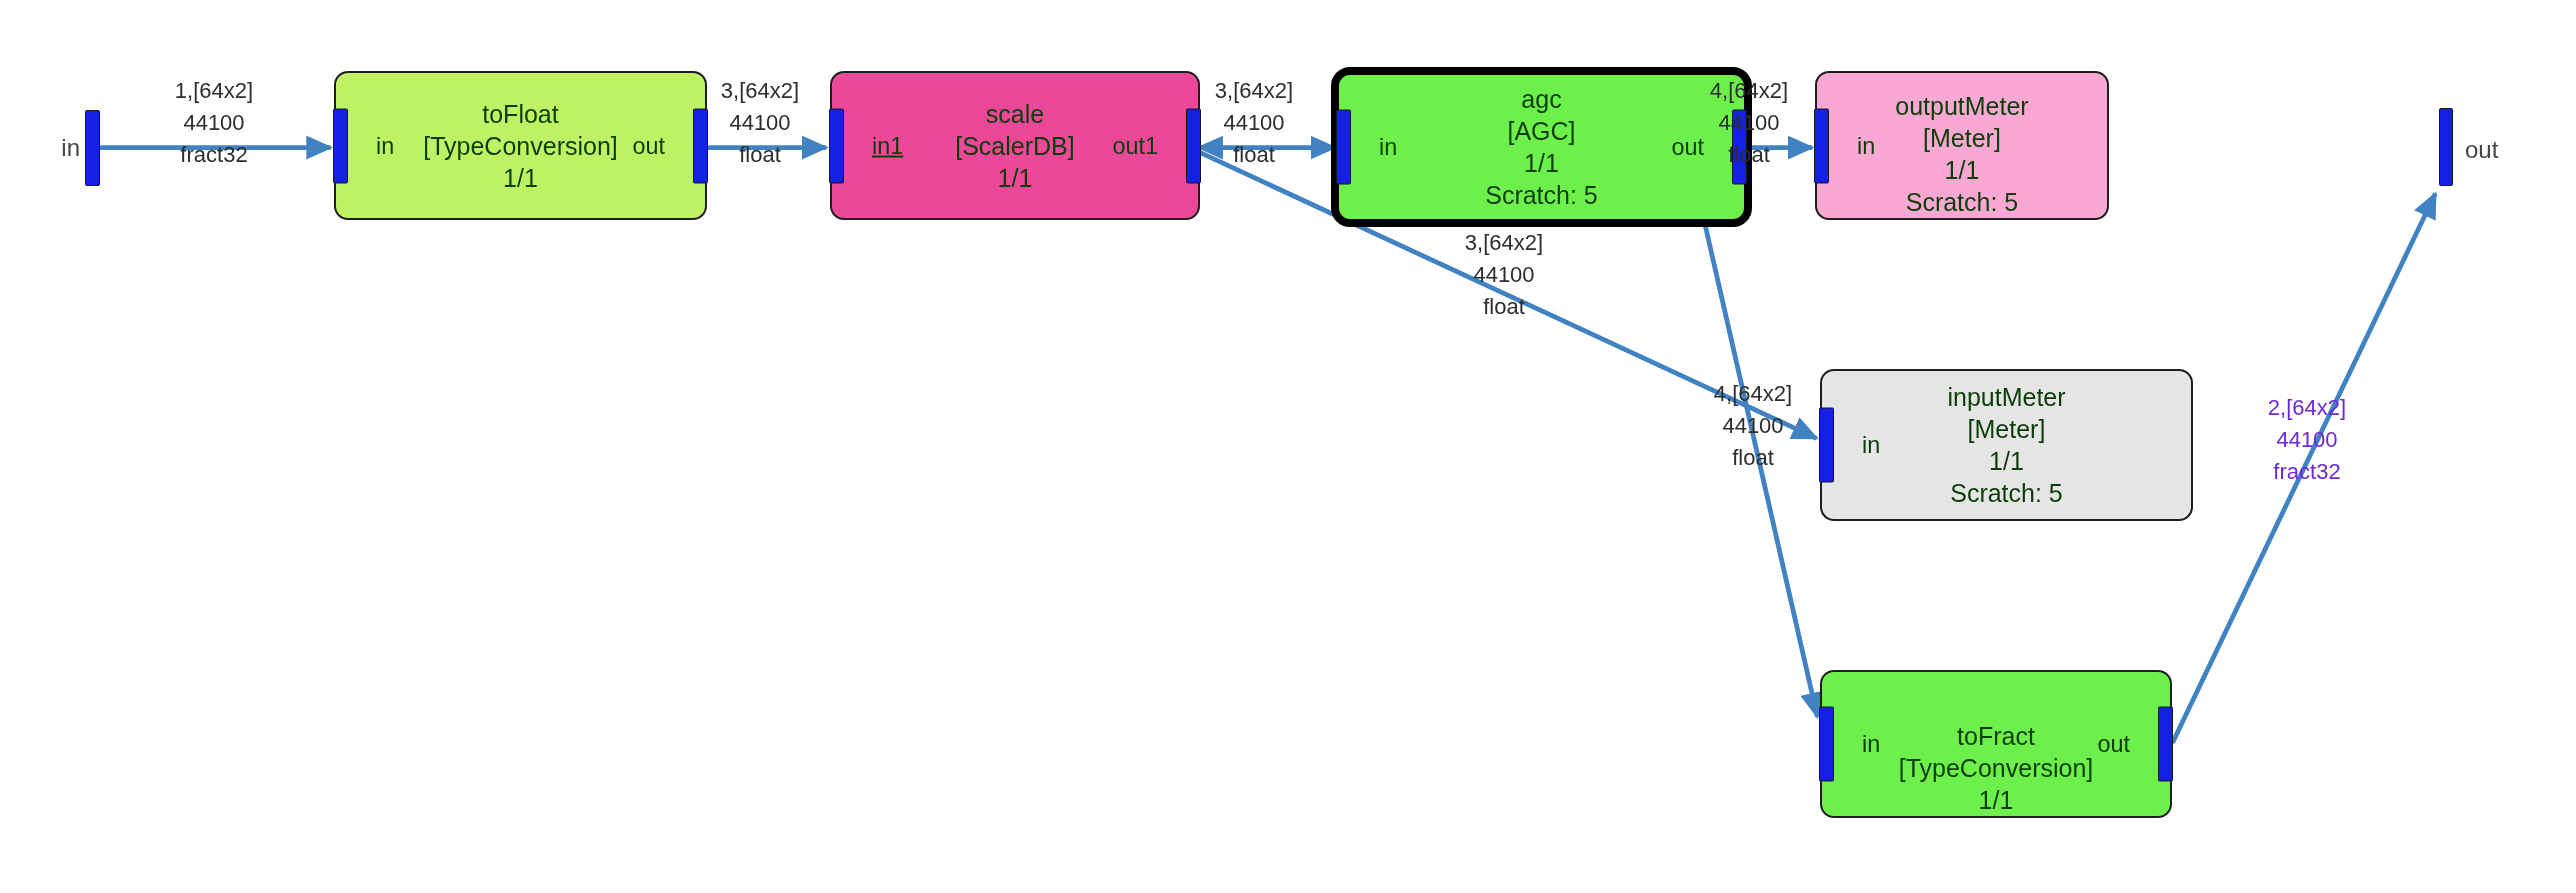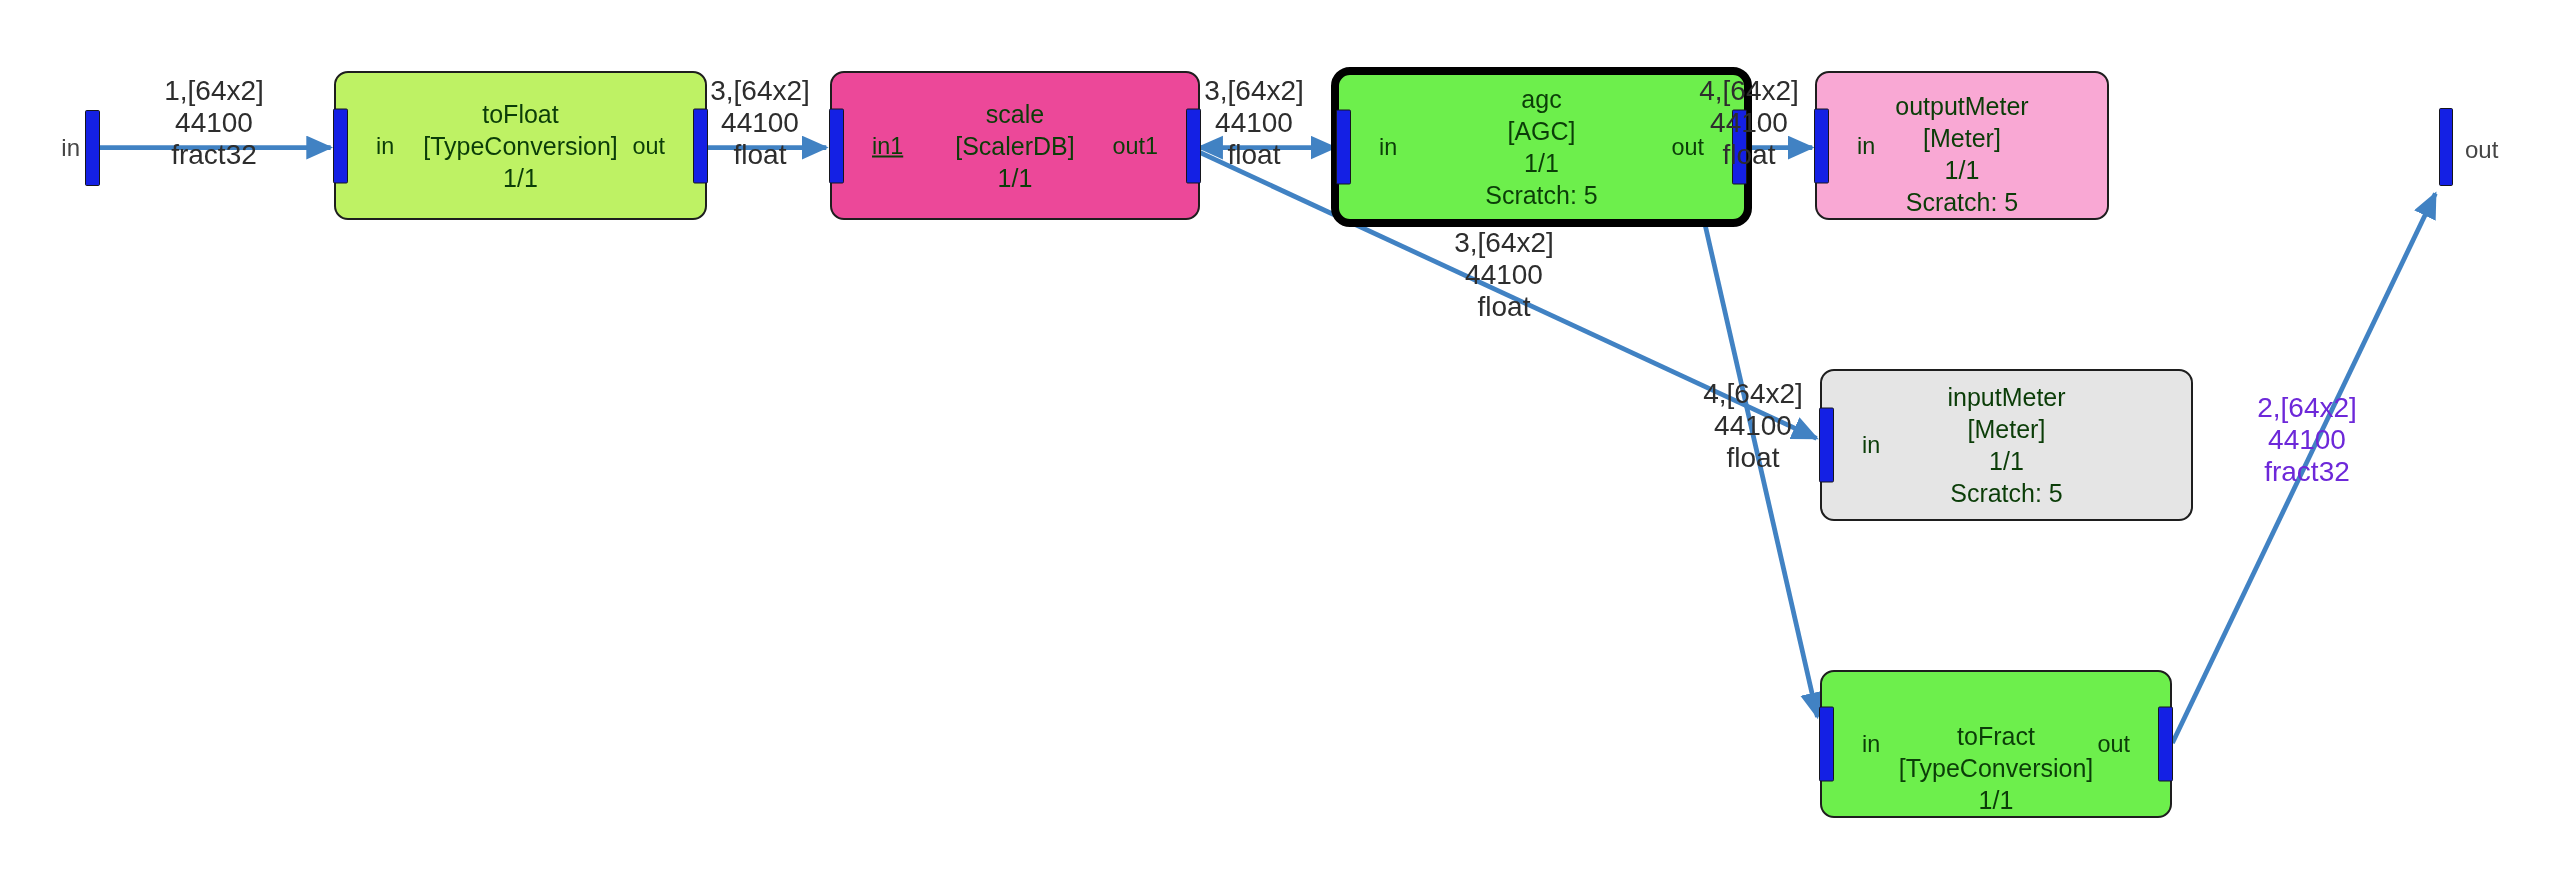--- a/index.html
+++ b/index.html
@@ -36,21 +36,21 @@
 
   .gport{position:absolute;border:1.7px solid #16161c;border-radius:1.7px;box-sizing:border-box;}
   .gport-label{
     position:absolute;font-size:24px;color:#454545;white-space:nowrap;
   }
   .gport-label.left-of{transform:translate(-100%,-50%);}
   .gport-label.right-of{transform:translate(0,-50%);}
 
   .wire-label{
     position:absolute;transform:translateX(-50%);
-    text-align:center;font-size:28px;line-height:32px;color:#2D2D2D;
+    text-align:center;font-size:22px;line-height:32px;color:#2D2D2D;
     white-space:nowrap;
   }
 </style>
 </head>
 <body>
 
 <div id="canvas">
   <svg id="wires-svg" xmlns="http://www.w3.org/2000/svg" viewBox="0 0 2968 1030" width="2576" height="894">
     <defs>
       <marker id="arrowhead" markerUnits="strokeWidth" markerWidth="6.2" markerHeight="5.2" refX="5.1" refY="2.5" orient="auto-start-reverse">

